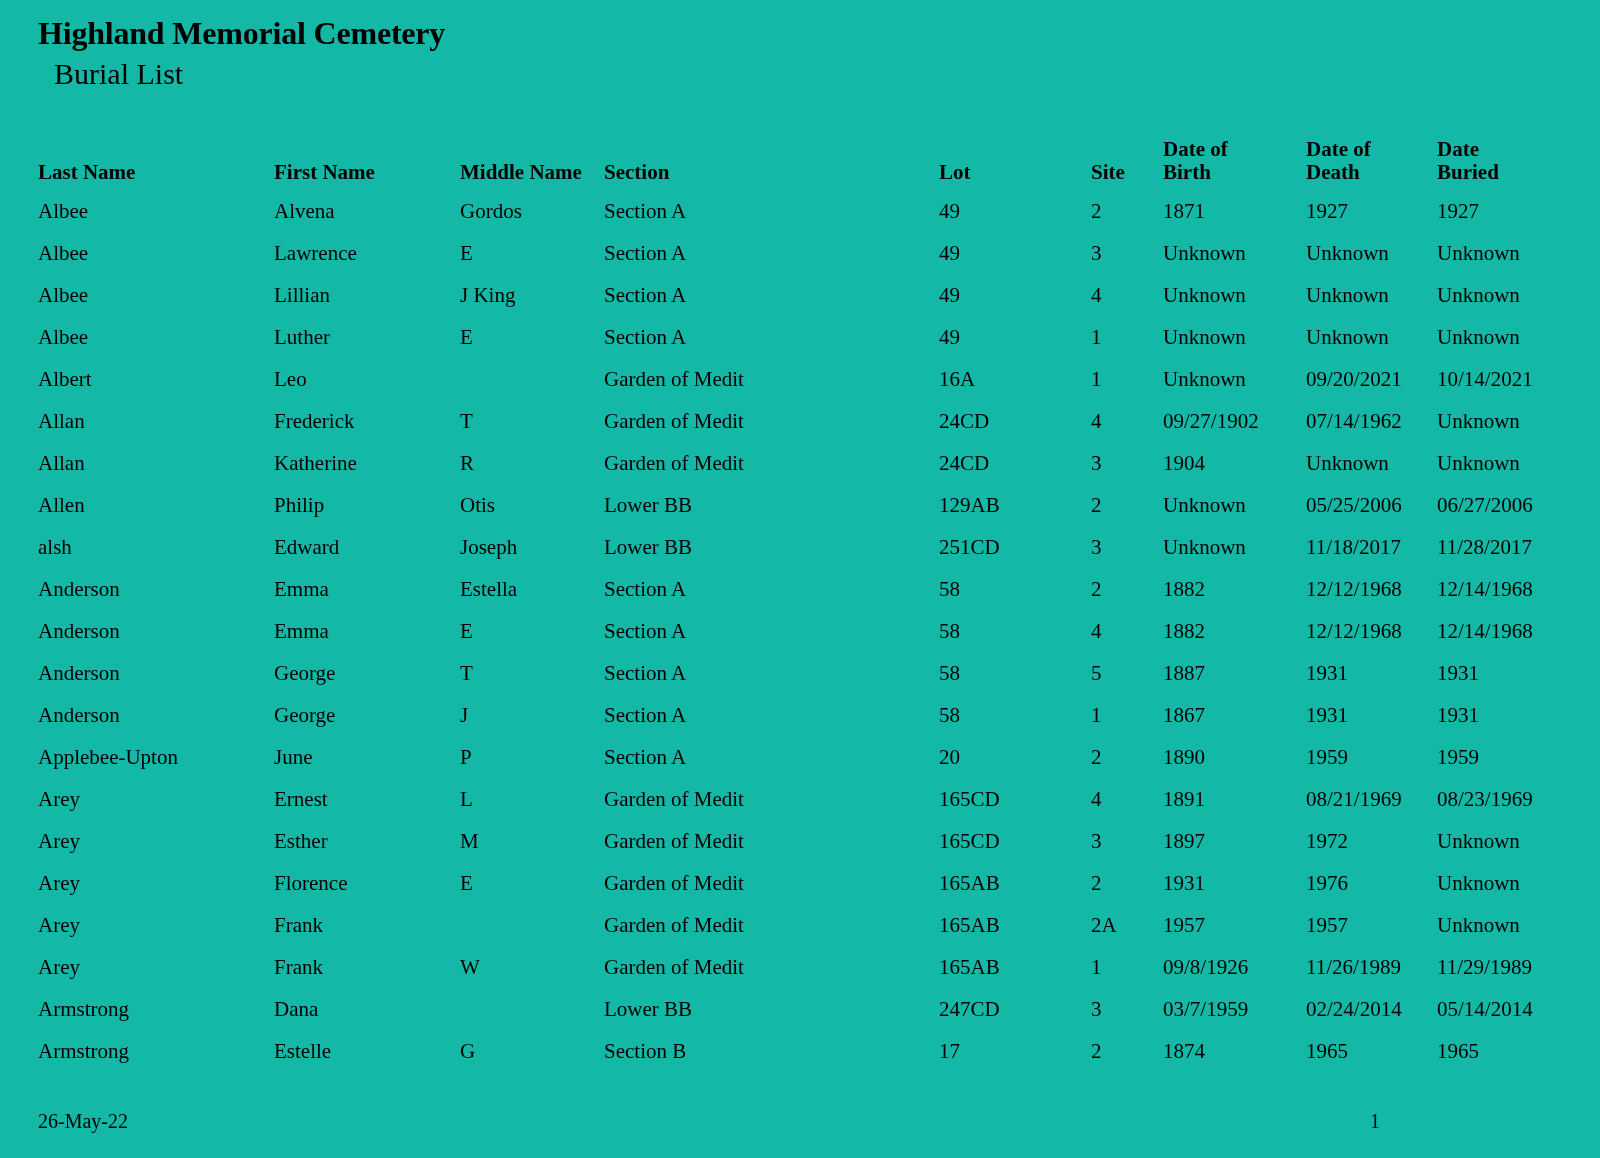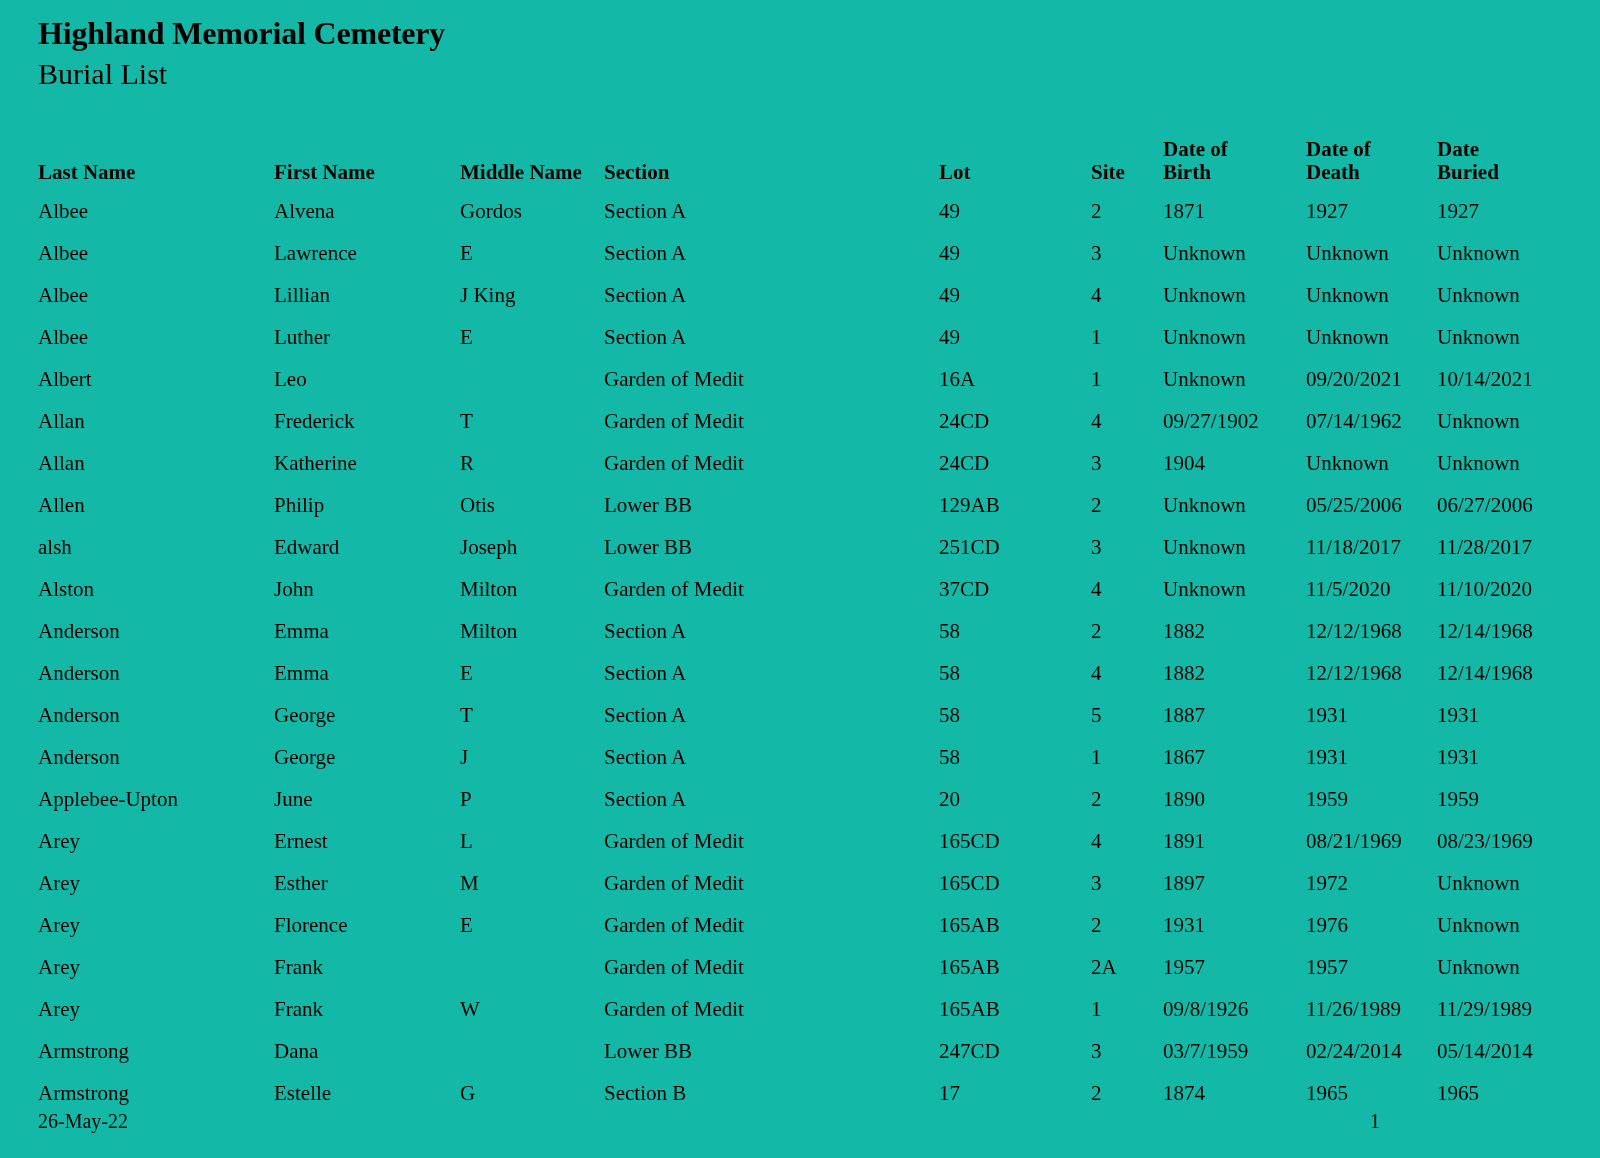--- a/index.html
+++ b/index.html
@@ -32,21 +32,21 @@
     font-weight: bold;
     line-height: 1.22;
     letter-spacing: -0.2px;
     margin: 0;
     white-space: nowrap;
   }
   .doc-subtitle {
     font-size: 30px;
     font-weight: normal;
     line-height: 1.25;
-    margin: 0;
+    margin: 16px;
     margin-top: 2px;
     white-space: nowrap;
   }
 
   
   .table-wrap {
     position: absolute;
     left: 38px;
     top: 128px;
     width: 1524px;
@@ -269,34 +269,23 @@
             <td>Edward</td>
             <td>Joseph</td>
             <td>Lower BB</td>
             <td>251CD</td>
             <td>3</td>
             <td>Unknown</td>
             <td>11/18/2017</td>
             <td>11/28/2017</td>
           </tr>
           <tr>
-            <td>Alston</td>
-            <td>John</td>
-            <td>Milton</td>
-            <td>Garden of Medit</td>
-            <td>37CD</td>
-            <td>4</td>
-            <td>Unknown</td>
-            <td>11/5/2020</td>
-            <td>11/10/2020</td>
-          </tr>
-          <tr>
             <td>Anderson</td>
             <td>Emma</td>
-            <td>Milton</td>
+            <td>Estella</td>
             <td>Section A</td>
             <td>58</td>
             <td>2</td>
             <td>1882</td>
             <td>12/12/1968</td>
             <td>12/14/1968</td>
           </tr>
           <tr>
             <td>Anderson</td>
             <td>Emma</td>

